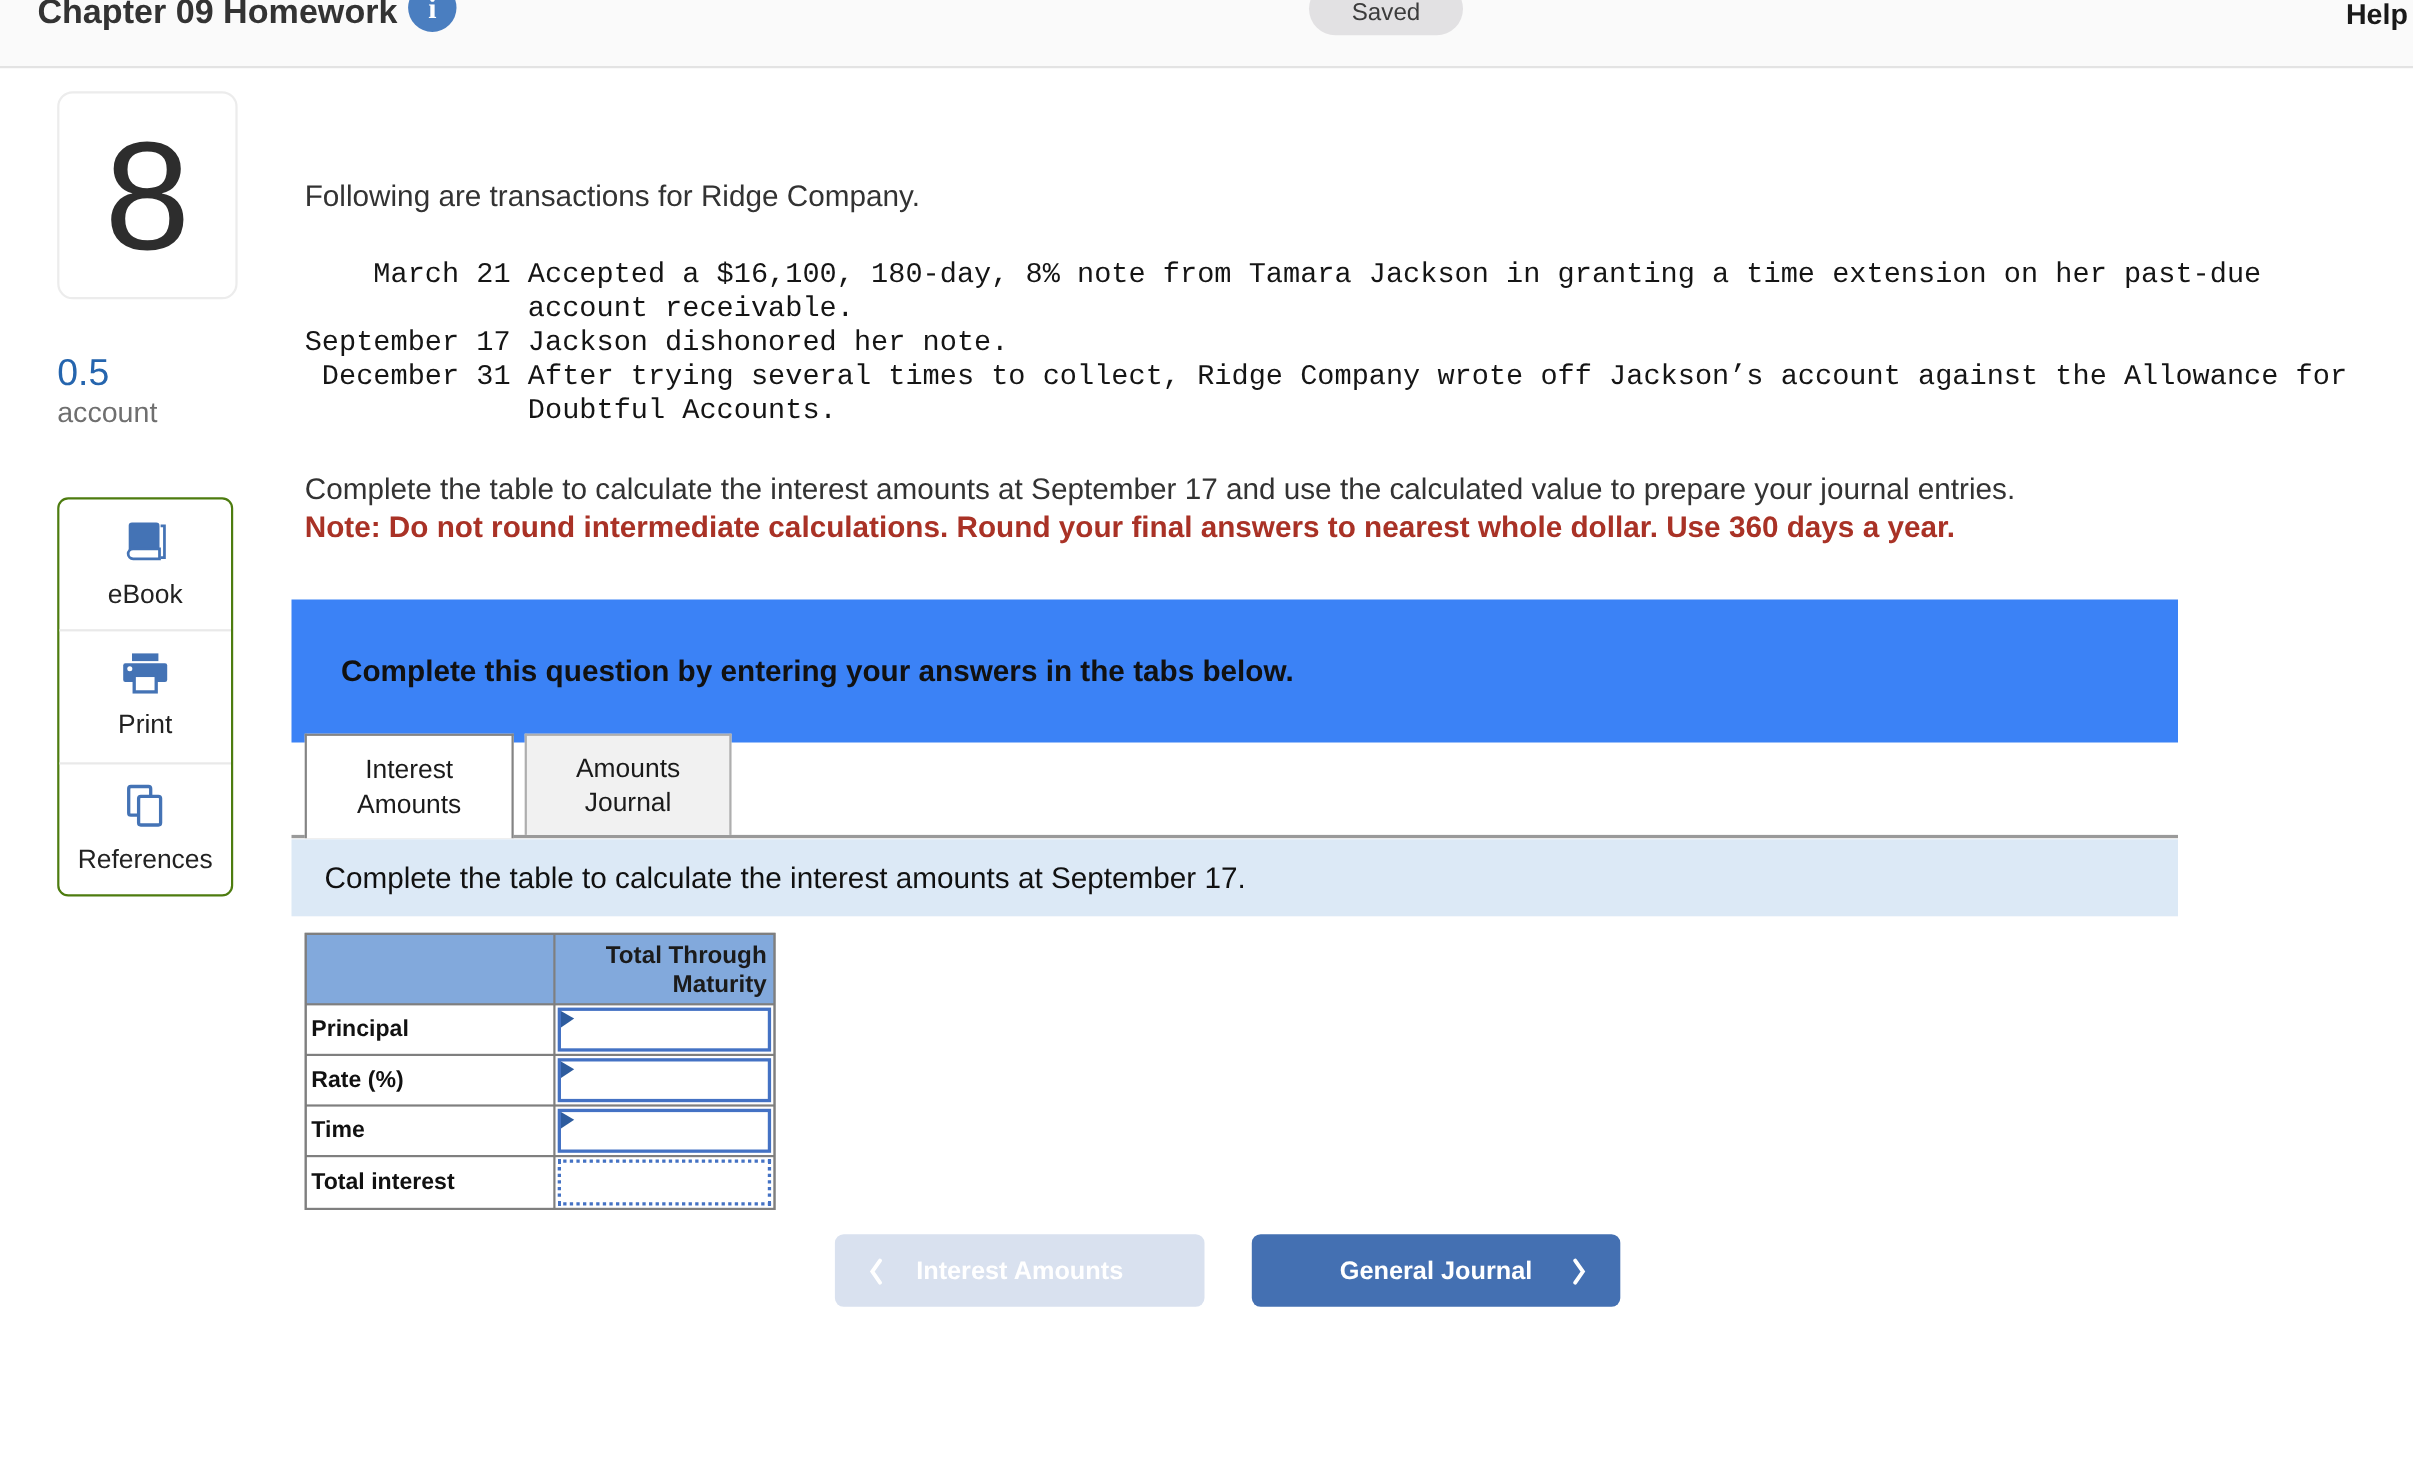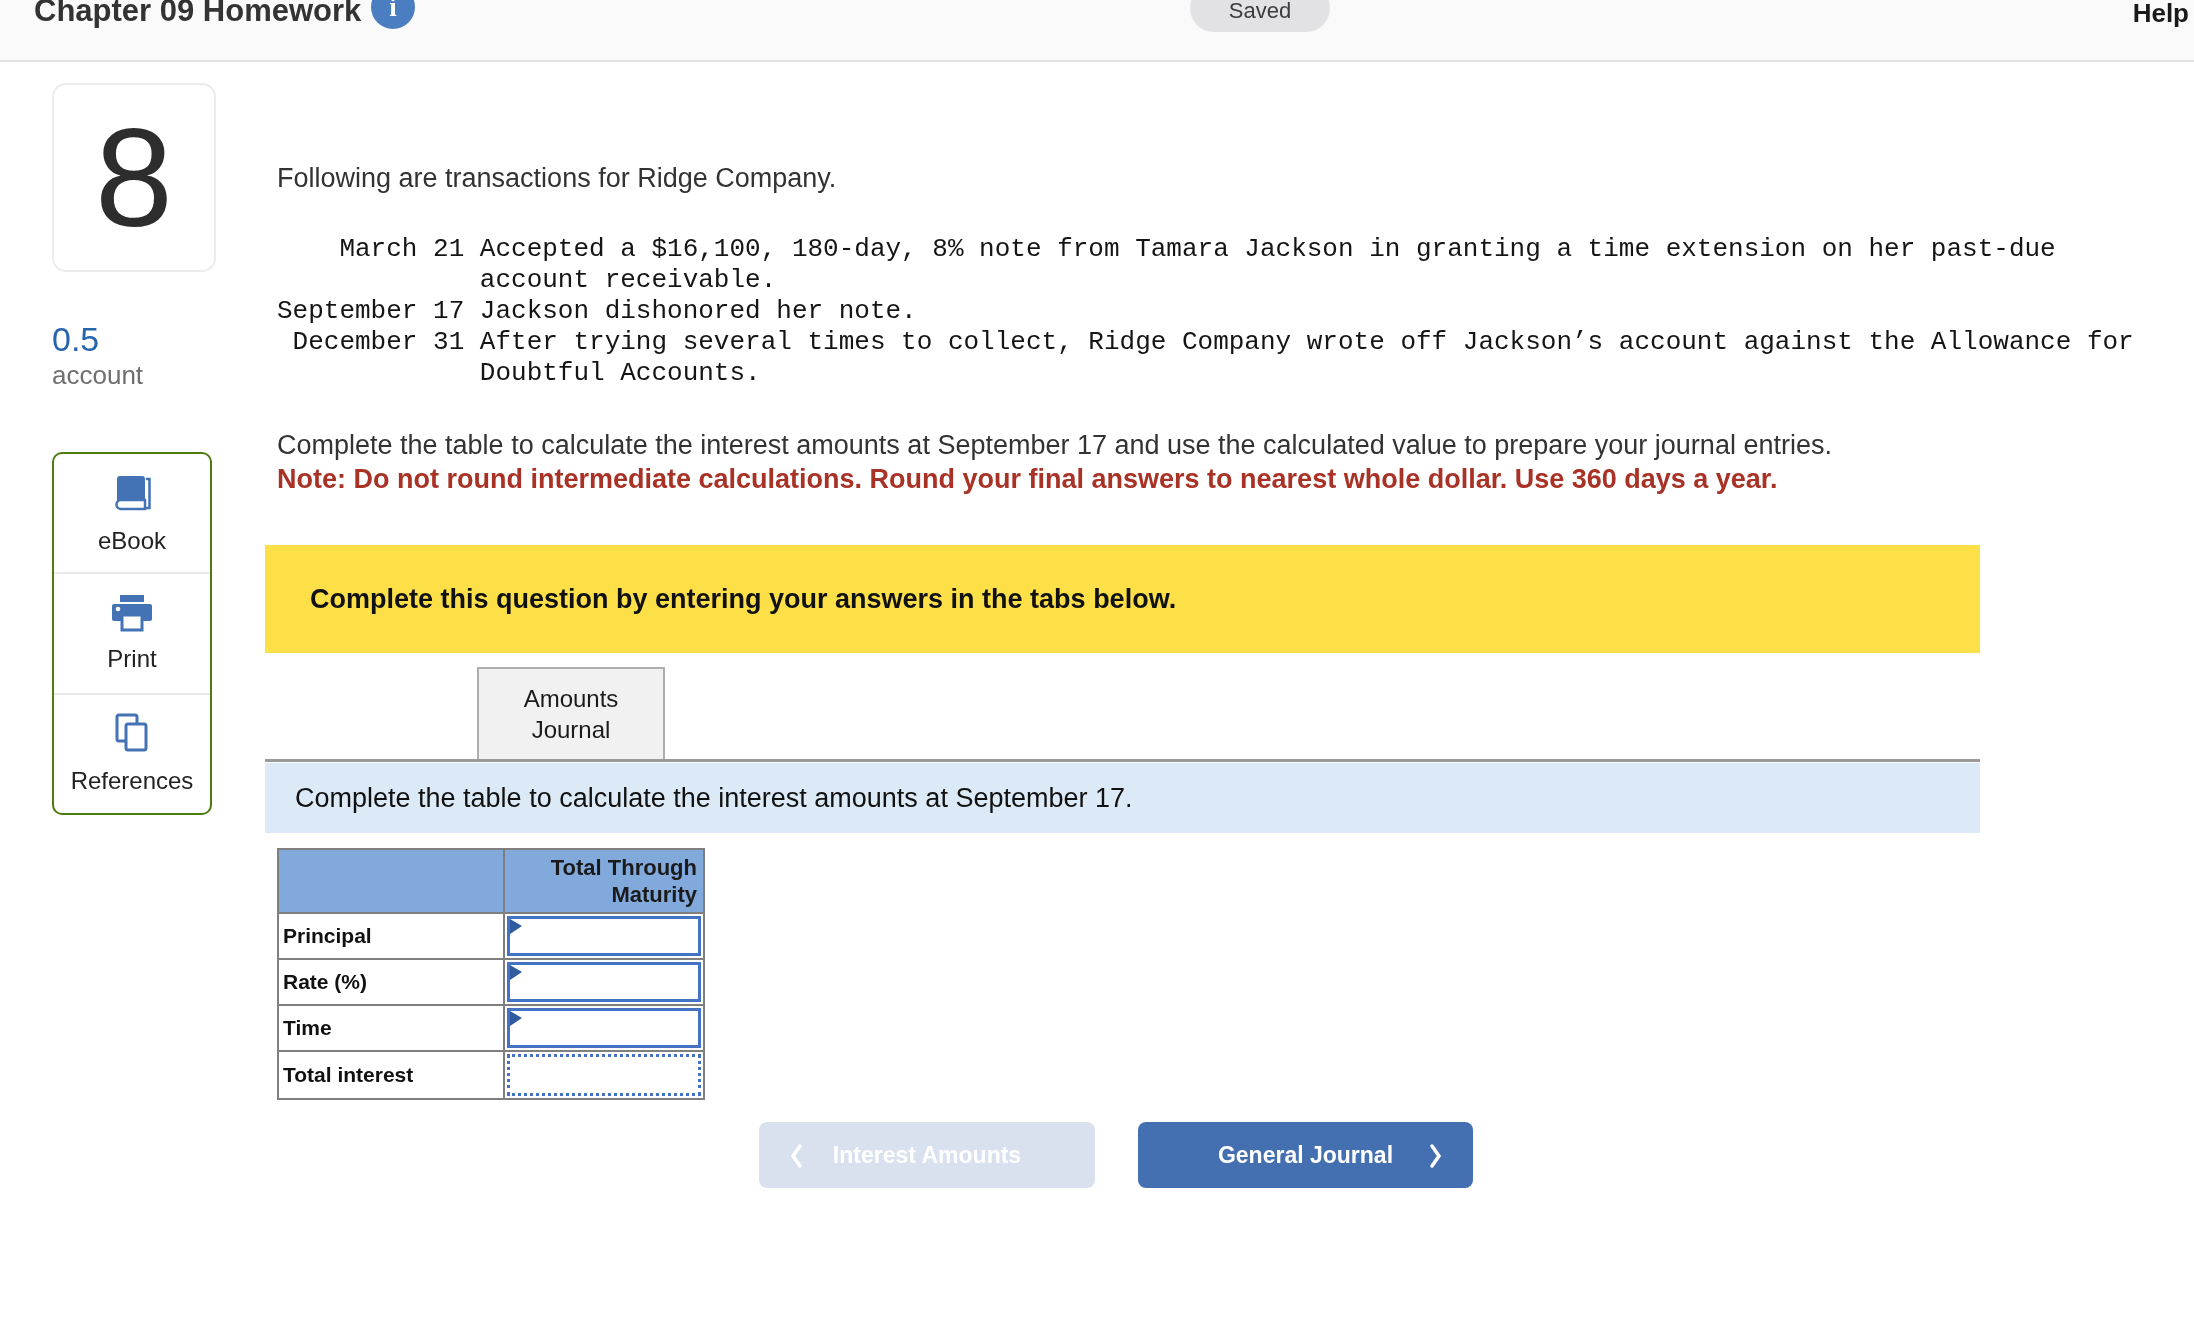--- a/index.html
+++ b/index.html
@@ -32,22 +32,22 @@
   .tool:last-child { border-bottom:none; }
   .tool-label { font-size:24px; color:#222; }
 
   
   .intro { position:absolute; left:277px; top:163px; font-size:27px; color:#333; }
   .mono { position:absolute; left:277px; top:234px; margin:0;
     font-family:"Liberation Mono","DejaVu Sans Mono", monospace; font-size:26px; line-height:31px; color:#151515; }
   .instruction { position:absolute; left:277px; top:430px; font-size:27px; color:#333; }
   .note { position:absolute; left:277px; top:464px; font-size:27px; font-weight:bold; color:#a93226; }
 
-  .banner-gray { position:absolute; left:265px; top:545px; width:1715px; height:108px;
-    background:#fde047; display:flex; align-items:center; }
+  .banner-gray { position:absolute; left:265px; top:545px; width:1715px; height:130px;
+    background:#3b82f6; display:flex; align-items:center; }
   .banner-gray span { margin-left:45px; font-size:27px; font-weight:bold; color:#111; }
 
   
   .tabstrip { position:absolute; left:265px; top:667px; width:1715px; height:92px; border-bottom:3px solid #9a9a9a; }
   .tab { position:absolute; top:0; box-sizing:border-box; display:flex; flex-direction:column;
     justify-content:center; text-align:center; font-size:24px; line-height:1.3; color:#1b1b1b; cursor:pointer; }
   .tab-active { left:12px; width:190px; height:95px; background:#fff; border:2px solid #848484; border-bottom:none; z-index:2; }
   .tab-inactive { left:212px; width:188px; height:92px; background:#f1f1f1; border:2px solid #aeaeae; border-bottom:none; }
 
   .banner-blue { position:absolute; left:265px; top:763px; width:1715px; height:70px;
@@ -134,20 +134,24 @@
  December 31 After trying several times to collect, Ridge Company wrote off Jackson’s account against the Allowance for
              Doubtful Accounts.</pre>
 <div class="instruction">Complete the table to calculate the interest amounts at September 17 and use the calculated value to prepare your journal entries.</div>
 <div class="note">Note: Do not round intermediate calculations. Round your final answers to nearest whole dollar. Use 360 days a year.</div>
 
 <div class="banner-gray">
   <span>Complete this question by entering your answers in the tabs below.</span>
 </div>
 
 <div class="tabstrip">
+  <div class="tab tab-active">
+    <span>Interest</span>
+    <span>Amounts</span>
+  </div>
   <div class="tab tab-inactive">
     <span>Amounts</span>
     <span>Journal</span>
   </div>
 </div>
 
 <div class="banner-blue">
   <span>Complete the table to calculate the interest amounts at September 17.</span>
 </div>
 

